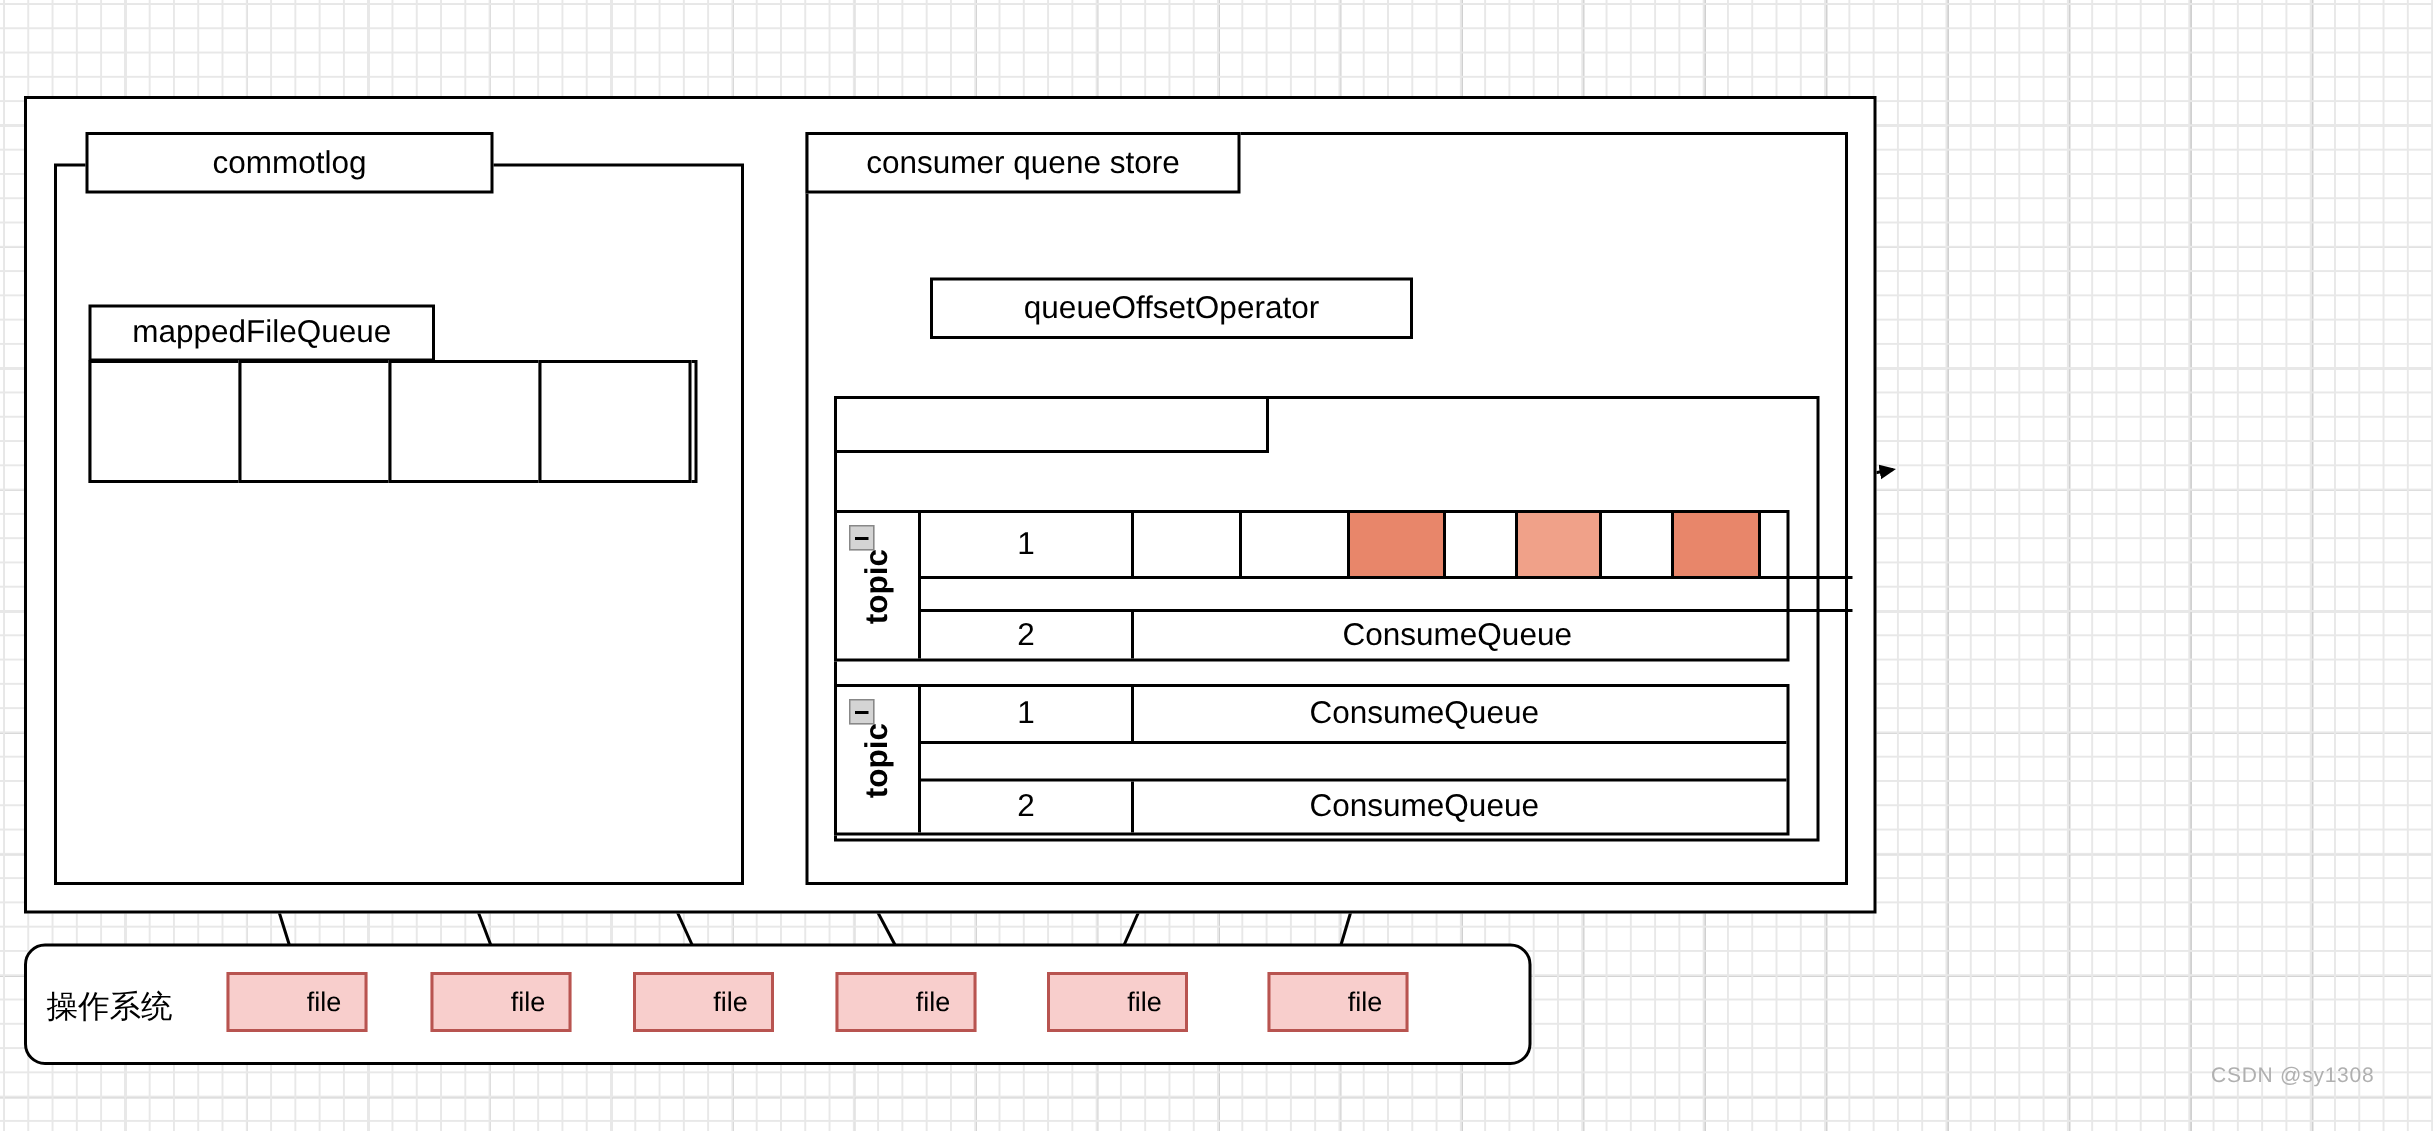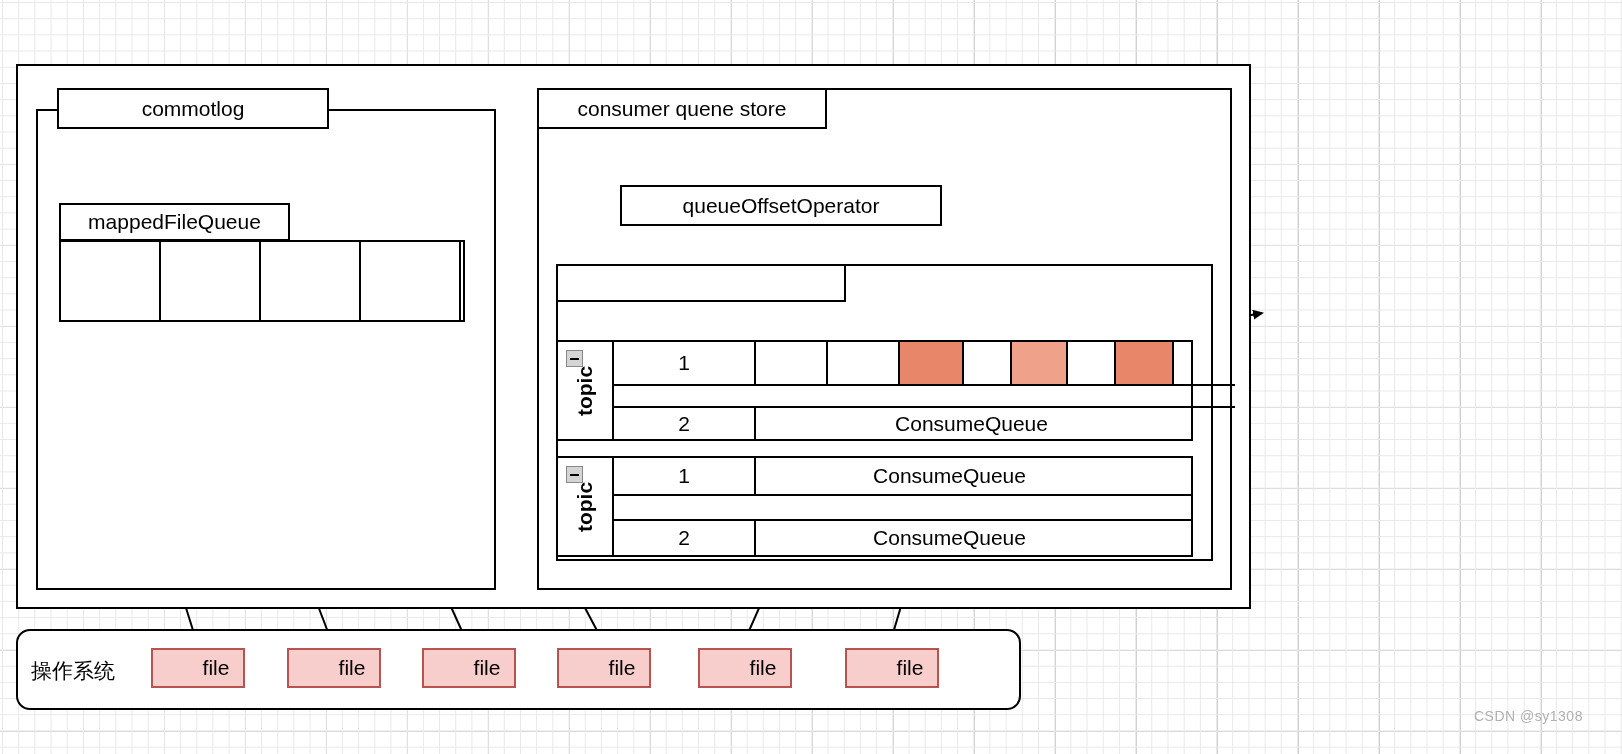--- a/index.html
+++ b/index.html
@@ -161,21 +161,21 @@
 
   
   .file-box {
     position: absolute;
     box-sizing: border-box;
     border: 2px solid #b85450;
     background: #f8cecc;
     display: flex;
     align-items: center;
     justify-content: center;
-    font-size: 21px;
+    font-size: 18px;
     color: #000000;
     padding-left: 36px;
   }
   .os-label {
     position: absolute;
     font-size: 21px;
     color: #000000;
     white-space: nowrap;
   }
 

